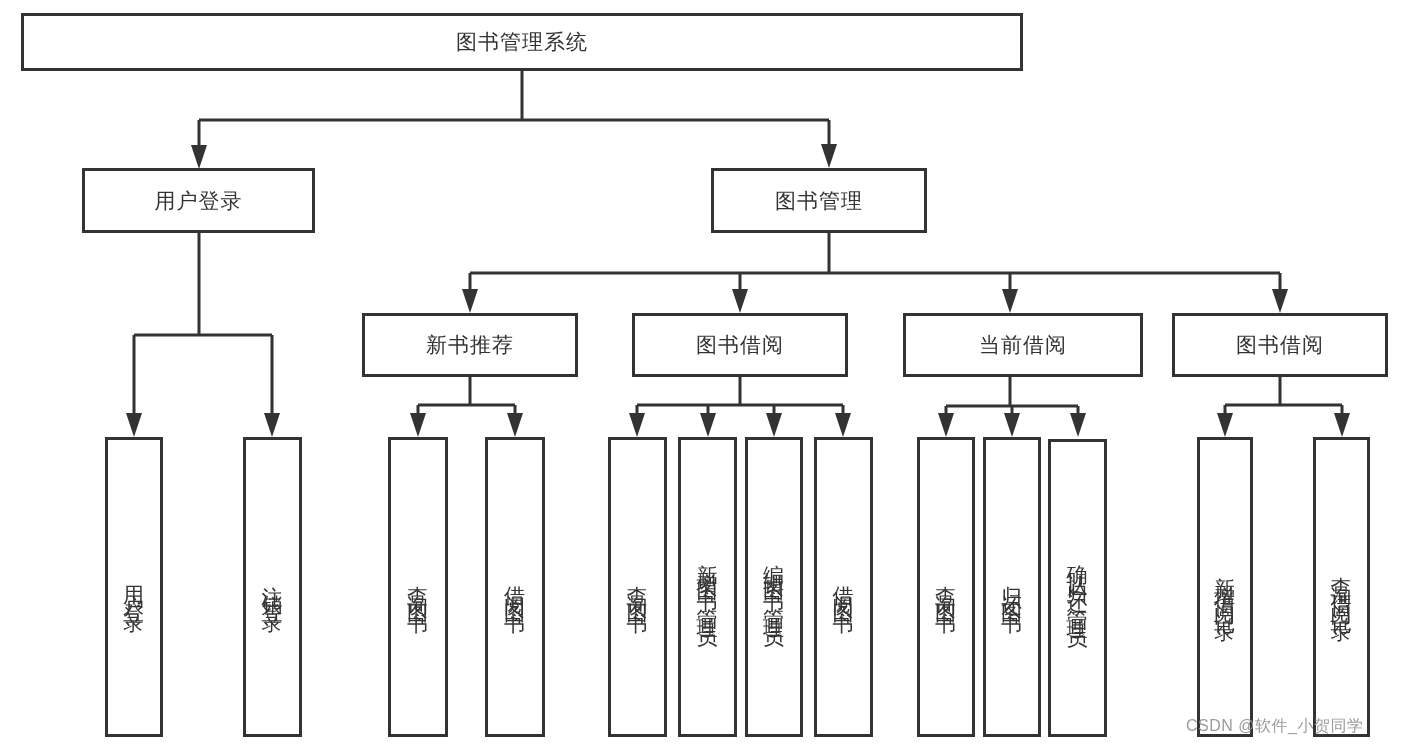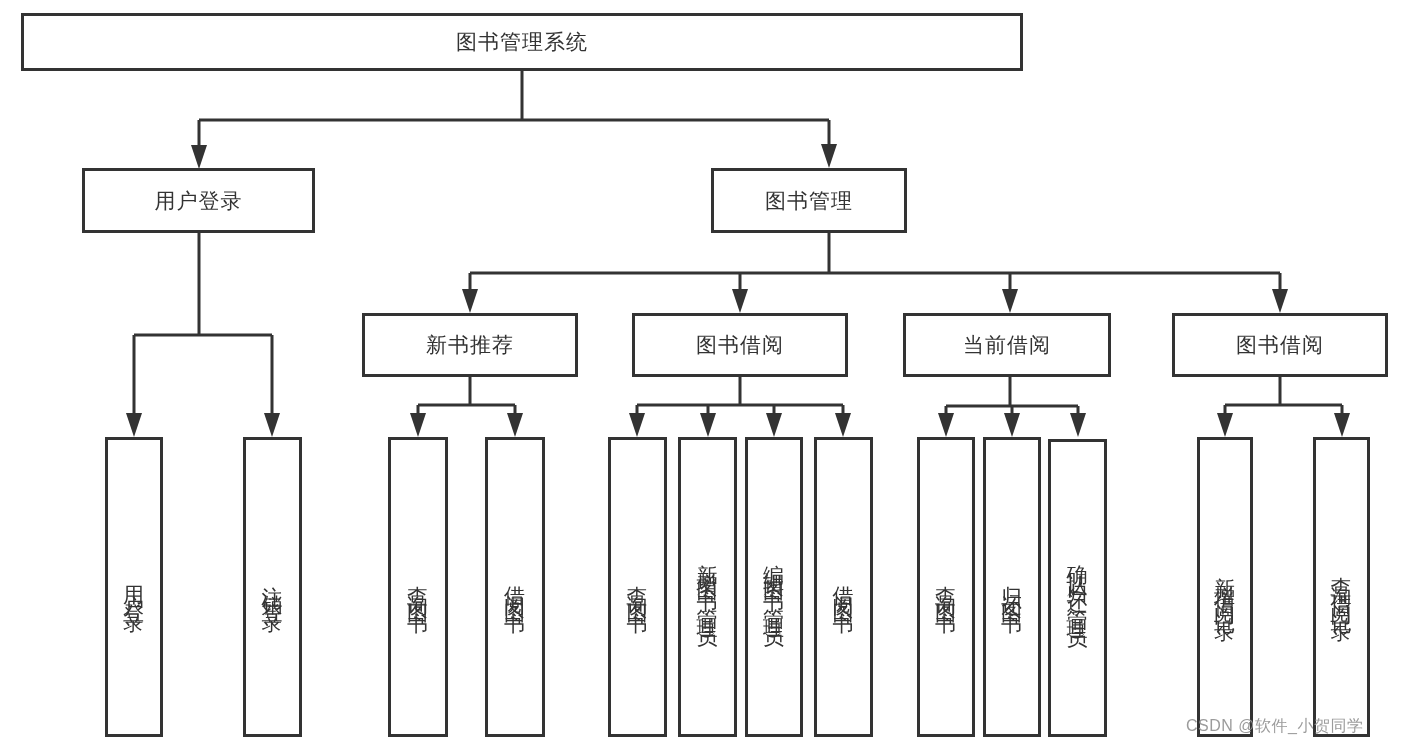--- a/index.html
+++ b/index.html
@@ -96,31 +96,31 @@
     </g>
   </svg>
 
   <div class="box" style="left:21px; top:13px; width:1002px; height:58px;">
     <span class="h-label">图书管理系统</span>
   </div>
 
   <div class="box" style="left:82px; top:168px; width:233px; height:65px;">
     <span class="h-label">用户登录</span>
   </div>
-  <div class="box" style="left:711px; top:168px; width:196px; height:65px;text-align:center;">
+  <div class="box" style="left:711px; top:168px; width:216px; height:65px;text-align:center;">
     <span class="h-label">图书管理</span>
   </div>
 
   <div class="box" style="left:632px; top:313px; width:216px; height:64px;">
     <span class="h-label">图书借阅</span>
   </div>
   <div class="box" style="left:362px; top:313px; width:216px; height:64px;">
     <span class="h-label">新书推荐</span>
   </div>
-  <div class="box" style="left:903px; top:313px; width:208px; height:64px;">
+  <div class="box" style="left:903px; top:313px; width:240px; height:64px;">
     <span class="h-label">当前借阅</span>
   </div>
   <div class="box" style="left:1172px; top:313px; width:216px; height:64px;">
     <span class="h-label">图书借阅</span>
   </div>
 
   <div class="box leaf" style="left:105px; top:437px; width:58px; height:300px;">
     <span class="v-label">用户登录</span>
   </div>
   <div class="box leaf" style="left:243px; top:437px; width:59px; height:300px;">

